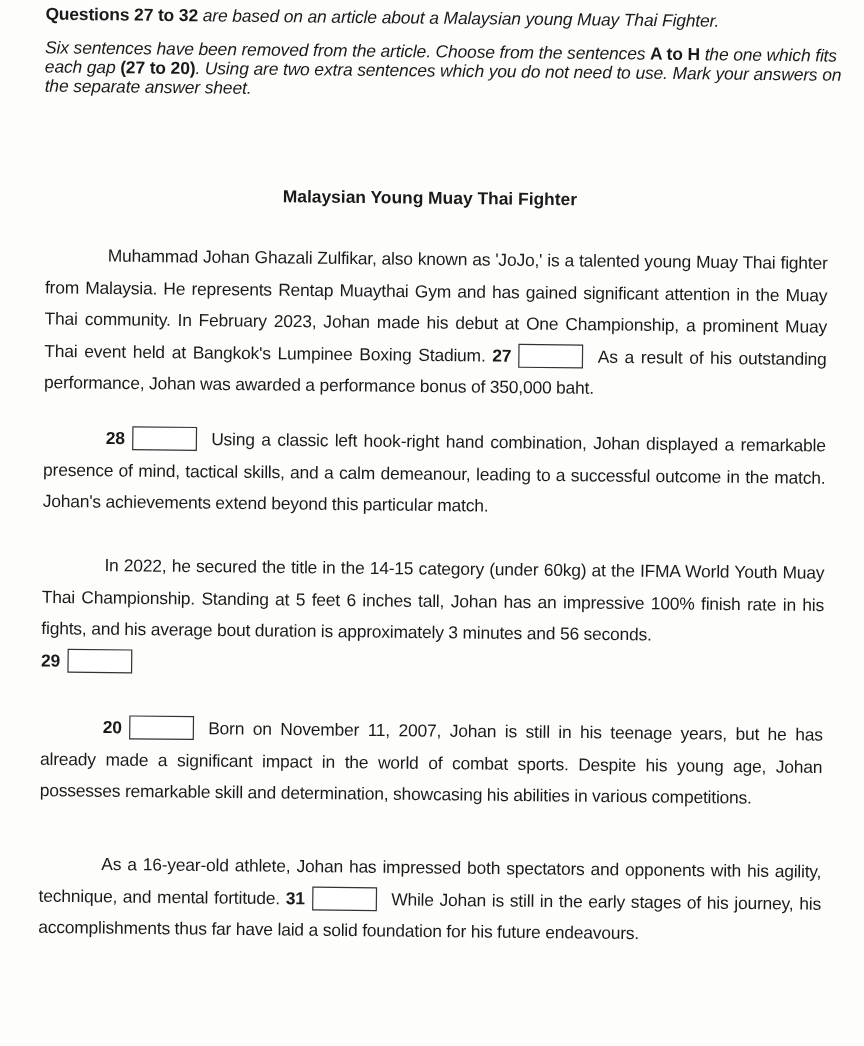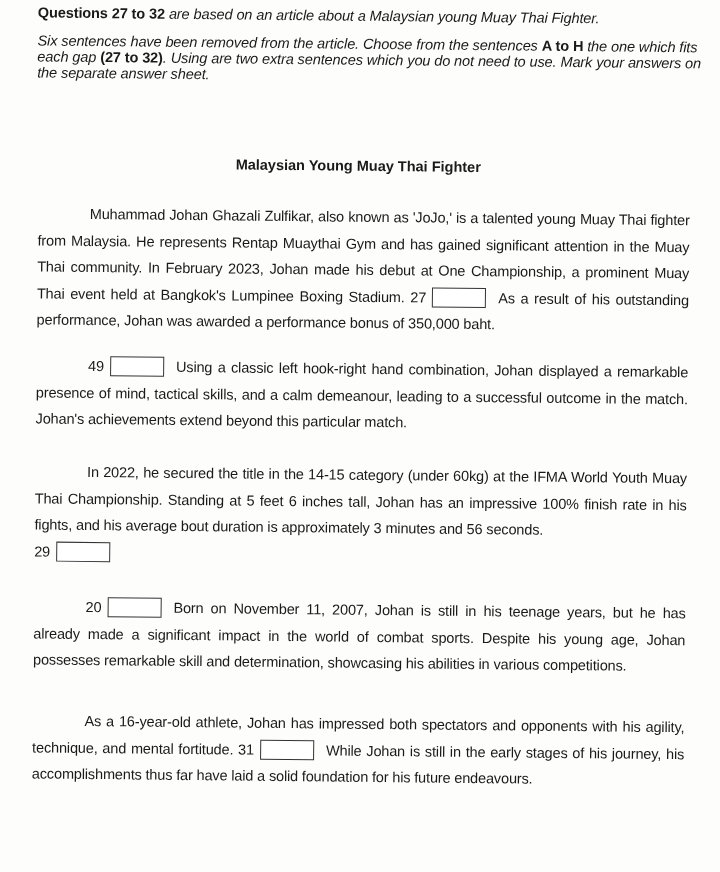--- a/index.html
+++ b/index.html
@@ -56,21 +56,21 @@
       left: 40px;
       width: 652px;
       font-size: 14.5px;
       line-height: 26.5px;
       text-align: justify;
       margin: 0;
       letter-spacing: -0.15px;
     }
     .indent { display: inline-block; width: 52px; }
     .qnum {
-      font-weight: normal;
+      font-weight: bold;
       margin-right: 6px;
     }
     .gap-box {
       display: inline-block;
       width: 54px;
       height: 20px;
       border: 1.3px solid #333;
       vertical-align: -5px;
       margin-right: 12px;
       background: #fff;
@@ -82,28 +82,28 @@
     #p4 { top: 593px; }
     #p5 { top: 707px; }
   </style>
 </head>
 <body>
 
 <div class="page">
 
   <div class="instructions">
     <p class="instr-line1"><b>Questions 27 to 32</b><span> are based on an article about a Malaysian young Muay Thai Fighter.</span></p>
-    <p class="instr-para"><span>Six sentences have been removed from the article. Choose from the sentences </span><b>A to H</b><span> the one which fits each gap </span><b>(27 to 32)</b><span>. Using are two extra sentences which you do not need to use. Mark your answers on the separate answer sheet.</span></p>
+    <p class="instr-para"><span>Six sentences have been removed from the article. Choose from the sentences </span><b>A to H</b><span> the one which fits each gap </span><b>(27 to 20)</b><span>. Using are two extra sentences which you do not need to use. Mark your answers on the separate answer sheet.</span></p>
   </div>
 
   <h1 class="title">Malaysian Young Muay Thai Fighter</h1>
 
   <p class="para" id="p1"><span class="indent"></span><span>Muhammad Johan Ghazali Zulfikar, also known as 'JoJo,' is a talented young Muay Thai fighter from Malaysia. He represents Rentap Muaythai Gym and has gained significant attention in the Muay Thai community. In February 2023, Johan made his debut at One Championship, a prominent Muay Thai event held at Bangkok's Lumpinee Boxing Stadium. </span><span class="qnum">27</span><span class="gap-box"></span><span>As a result of his outstanding performance, Johan was awarded a performance bonus of 350,000 baht.</span></p>
 
-  <p class="para" id="p2"><span class="indent"></span><span class="qnum">49</span><span class="gap-box"></span><span>Using a classic left hook-right hand combination, Johan displayed a remarkable presence of mind, tactical skills, and a calm demeanour, leading to a successful outcome in the match. Johan's achievements extend beyond this particular match.</span></p>
+  <p class="para" id="p2"><span class="indent"></span><span class="qnum">28</span><span class="gap-box"></span><span>Using a classic left hook-right hand combination, Johan displayed a remarkable presence of mind, tactical skills, and a calm demeanour, leading to a successful outcome in the match. Johan's achievements extend beyond this particular match.</span></p>
 
   <p class="para" id="p3"><span class="indent"></span><span>In 2022, he secured the title in the 14-15 category (under 60kg) at the IFMA World Youth Muay Thai Championship. Standing at 5 feet 6 inches tall, Johan has an impressive 100% finish rate in his fights, and his average bout duration is approximately 3 minutes and 56 seconds.</span><br><span class="qnum">29</span><span class="gap-box"></span></p>
 
   <p class="para" id="p4"><span class="indent"></span><span class="qnum">20</span><span class="gap-box"></span><span>Born on November 11, 2007, Johan is still in his teenage years, but he has already made a significant impact in the world of combat sports. Despite his young age, Johan possesses remarkable skill and determination, showcasing his abilities in various competitions.</span></p>
 
   <p class="para" id="p5"><span class="indent"></span><span>As a 16-year-old athlete, Johan has impressed both spectators and opponents with his agility, technique, and mental fortitude. </span><span class="qnum">31</span><span class="gap-box"></span><span>While Johan is still in the early stages of his journey, his accomplishments thus far have laid a solid foundation for his future endeavours.</span></p>
 
 </div>
 
 </body></html>

